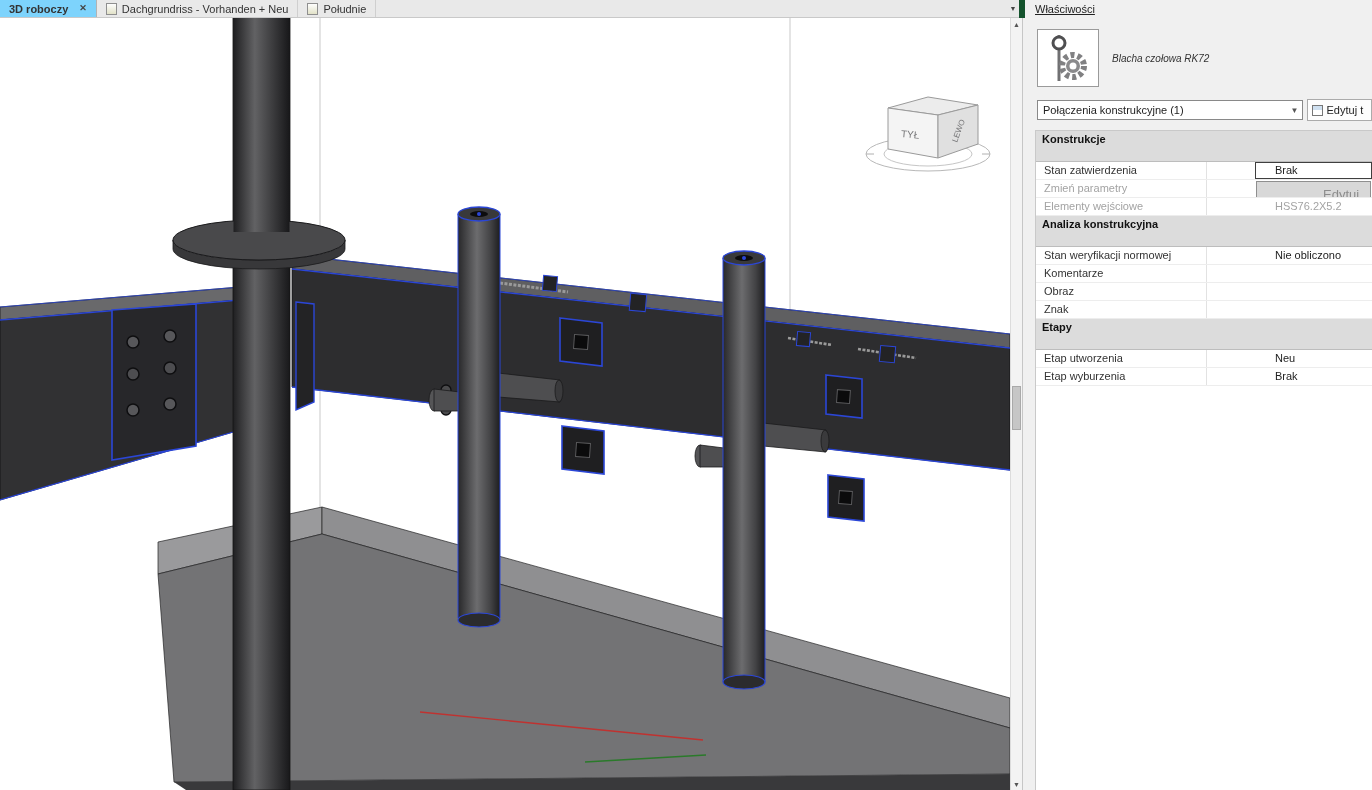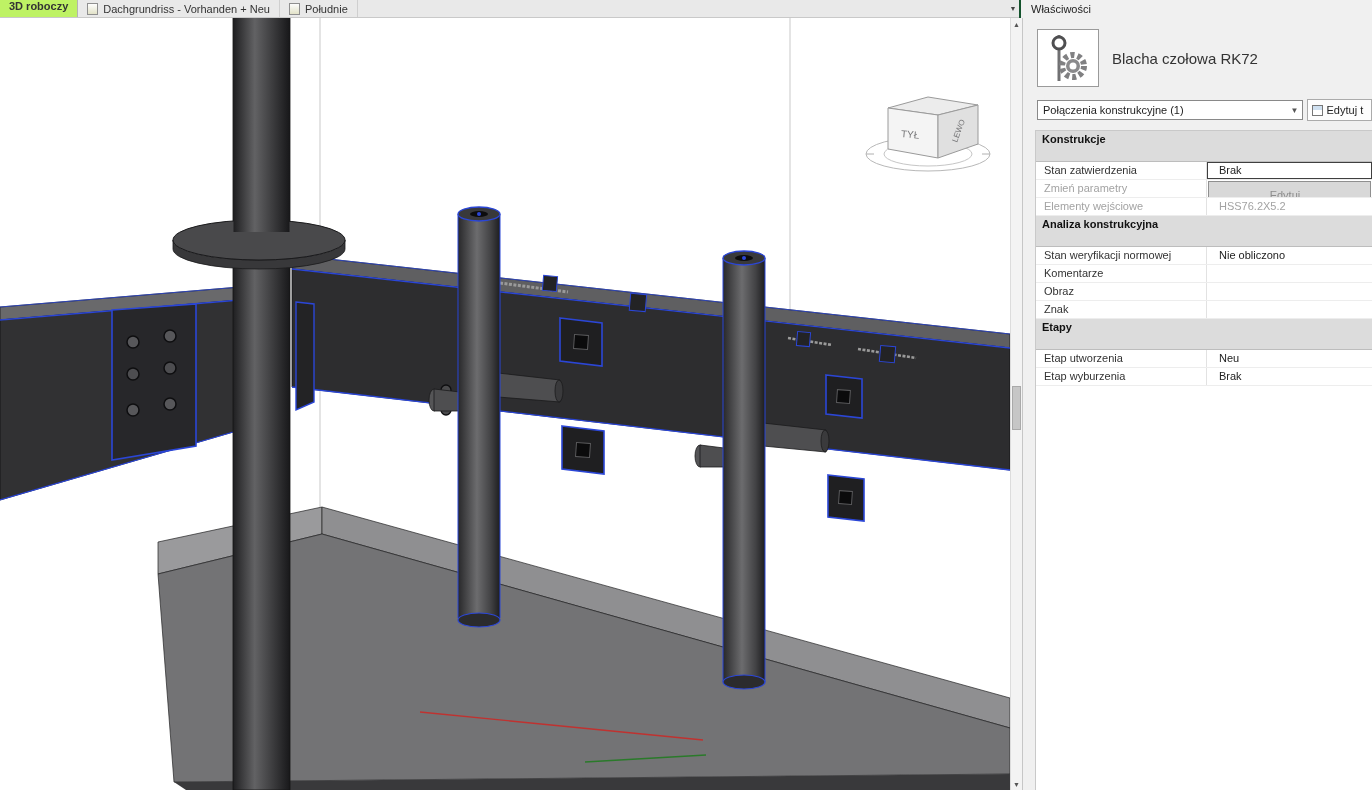--- a/index.html
+++ b/index.html
@@ -4,59 +4,59 @@
 <style>
   * { margin:0; padding:0; box-sizing:border-box; }
   html,body { width:1372px; height:790px; overflow:hidden; }
   body { font-family:"Liberation Sans", sans-serif; background:#fff; }
   .app { position:relative; width:1372px; height:790px; background:#fff; }
 
   
   .topbar { display:flex; height:18px; width:1372px; }
   .tabs { width:1010px; background:#e9e9e9; display:flex; align-items:stretch; border-bottom:1px solid #c9c9c9; overflow:hidden; }
   .tab { display:flex; align-items:center; gap:5px; padding:0 9px; font-size:11px; color:#333; border-right:1px solid #cfcfcf; white-space:nowrap; cursor:default; }
-  .tab.active { background:#bef264; font-weight:bold; border-right:1px solid #b3b3b3; border-bottom:1px solid #fff; margin-bottom:-1px;flex-direction:column; }
+  .tab.active { background:#7dd3fc; font-weight:bold; border-right:1px solid #b3b3b3; border-bottom:1px solid #fff; margin-bottom:-1px; }
   .tab-icon { width:11px; height:12px; border:1px solid #8f8f8f; background:linear-gradient(#fdfdfd,#e2e2c8); display:inline-block; }
   .tab-close { font-size:9px; color:#444; margin-left:6px; line-height:1; }
   .tab-overflow { width:12px; background:#e9e9e9; border-bottom:1px solid #c9c9c9; display:flex; align-items:center; justify-content:center; font-size:7px; color:#444; }
-  .props-header { width:354px; background:#f0f0f0; border-left:2px solid #14532d; font-size:11px; color:#222; display:flex; align-items:center; padding-left:10px; }
+  .props-header { width:354px; background:#f0f0f0; border-left:6px solid #14532d; font-size:11px; color:#222; display:flex; align-items:center; padding-left:10px;text-decoration:underline; }
 
   
   .content { display:flex; height:772px; width:1372px; }
   .viewport { position:relative; width:1010px; height:772px; background:#fff; }
   .viewport svg { position:absolute; inset:0; }
 
   .vscroll { position:relative; width:12px; background:#f3f3f3; border-left:1px solid #dcdcdc; }
   .vscroll .arrow { position:absolute; left:0; width:11px; height:12px; display:flex; align-items:center; justify-content:center; font-size:7px; color:#555; }
   .vscroll .arrow.up { top:0; }
   .vscroll .arrow.down { bottom:0; }
   .vscroll .thumb { position:absolute; left:1px; top:368px; width:9px; height:44px; background:#c6c6c6; border:1px solid #a9a9a9; }
 
   
   .props-panel { width:350px; background:#f0f0f0; border-left:1px solid #c6c6c6; display:flex; flex-direction:column; }
   .preview-row { display:flex; align-items:center; gap:13px; padding:10px 8px 8px 14px; height:78px; }
   .type-icon-box { width:62px; height:58px; background:#fff; border:1px solid #9a9a9a; flex:0 0 auto; display:flex; align-items:center; justify-content:center; }
-  .type-name { font-size:15px; color:#333; }
+  .type-name { font-size:10px; color:#333;font-style:italic; }
 
   .selector-row { display:flex; align-items:center; gap:4px; padding:0 0 6px 14px; height:34px; }
   .combo { width:268px; height:20px; background:#fff; border:1px solid #898989; display:flex; align-items:center; justify-content:space-between; font-size:11px; color:#222; padding:0 3px 0 5px; }
   .combo-arrow { font-size:8px; color:#555; }
   .edit-type { height:22px; width:66px; background:#fdfdfd; border:1px solid #ababab; font-size:11px; color:#222; display:flex; align-items:center; gap:4px; padding:0 4px; white-space:nowrap; overflow:hidden; font-family:"Liberation Sans", sans-serif; }
   .et-icon { width:11px; height:11px; border:1px solid #777; background:
       linear-gradient(#cfe0f0 0 4px, #fff 4px); flex:0 0 auto; }
 
   .prop-grid { margin-left:12px; background:#fff; border-left:1px solid #c9c9c9; border-top:1px solid #c9c9c9; font-size:11px; }
   .cat-header { background:#dcdcdc; border-bottom:1px solid #bdbdbd; font-weight:bold; color:#111; padding:2px 0 2px 6px; height:31px; line-height:13px; }
-  .prow { display:flex; height:18px; border-bottom:1px solid #ededed; background:#fff; }
+  .prow { display:flex; height:18px; border-bottom:1px solid #ededed; background:#fff;gap:48px; }
   .plabel { width:171px; padding:2px 2px 0 8px; color:#333; border-right:1px solid #e2e2e2; white-space:nowrap; overflow:hidden; }
-  .pvalue { flex:1; padding:2px 2px 0 12px; color:#222; white-space:nowrap; overflow:hidden; }
+  .pvalue { flex:1; padding:2px 2px 0 20px; color:#222; white-space:nowrap; overflow:hidden; }
   .prow.dim .plabel, .prow.dim .pvalue { color:#a3a3a3; }
   .pvalue.focus { outline:1px solid #3f3f3f; outline-offset:-1px; }
   .pvalue.btncell { padding:1px 1px 0 1px; }
-  .pbtn { width:100%; height:28px; background:#d8d8d8; border:1px solid #8f8f8f; border-bottom:2px solid #555; color:#8c8c8c; font-size:11px; line-height:12px; text-align:center; font-family:"Liberation Sans", sans-serif; }
+  .pbtn { width:100%; height:28px; background:#d8d8d8; border:1px solid #8f8f8f; border-bottom:2px solid #555; color:#8c8c8c; font-size:13px; line-height:12px; text-align:right; font-family:"Liberation Sans", sans-serif; }
   .grid-rest { flex:1; margin-left:12px; background:#fff; border-left:1px solid #c9c9c9; }
 </style>
 </head>
 <body>
 
 <div class="app">
 
   <div class="topbar">
     <div class="tabs" id="tabs">
         <div class="tab active">

